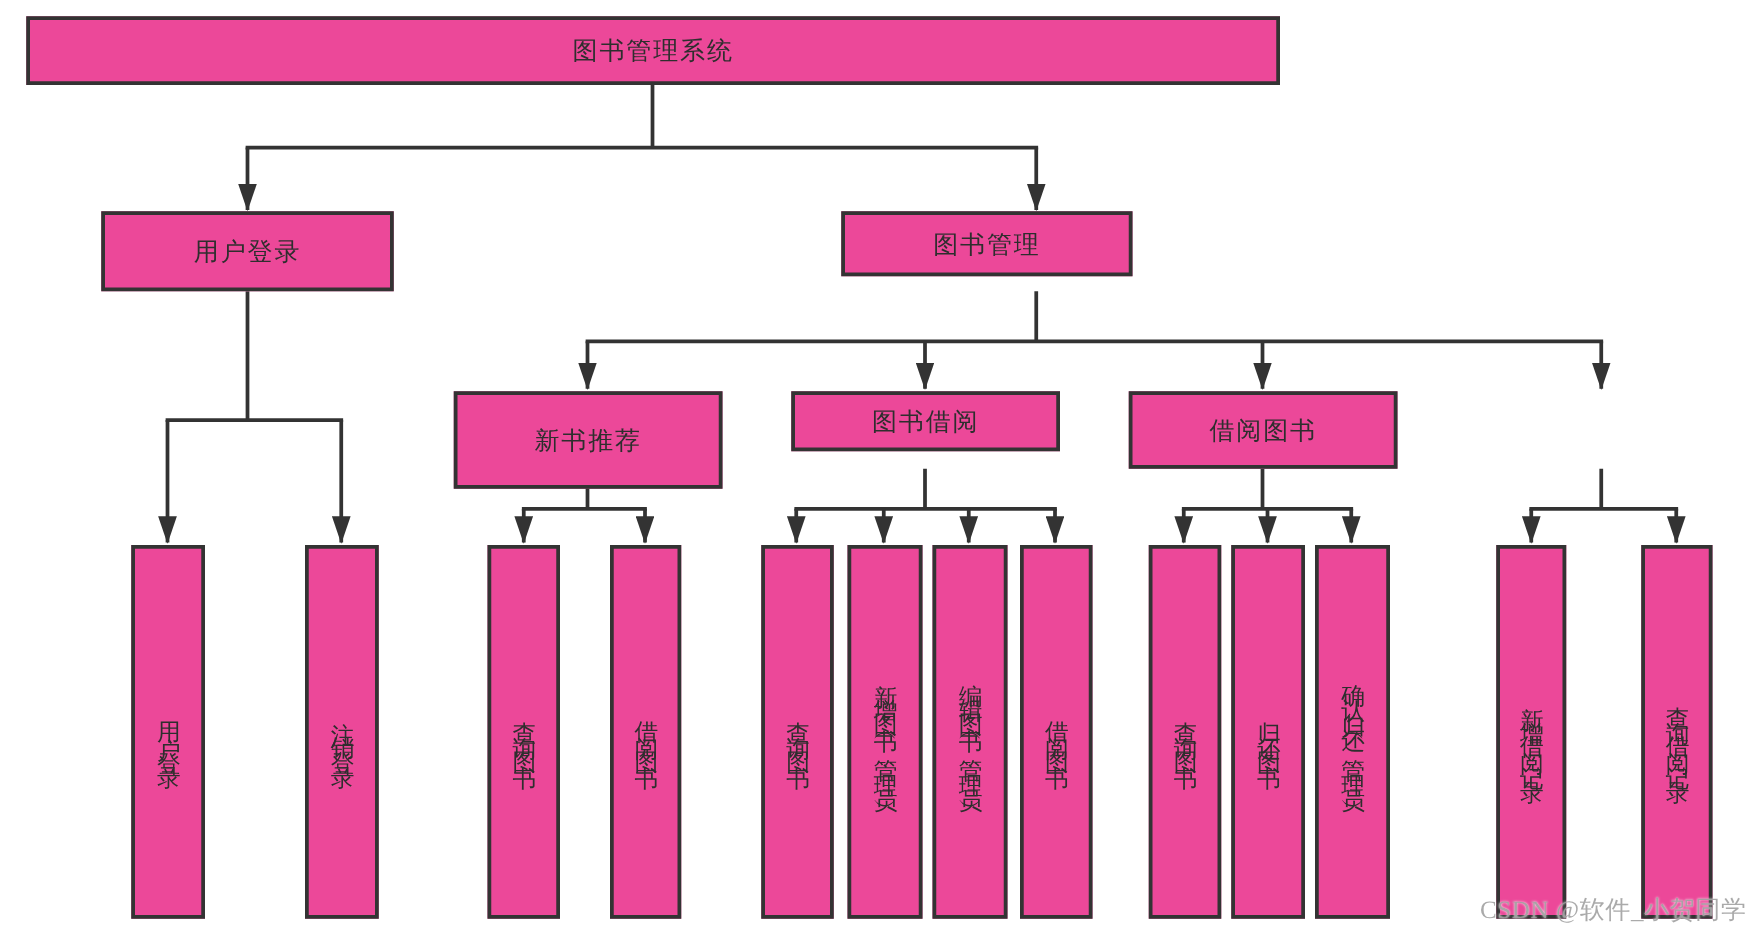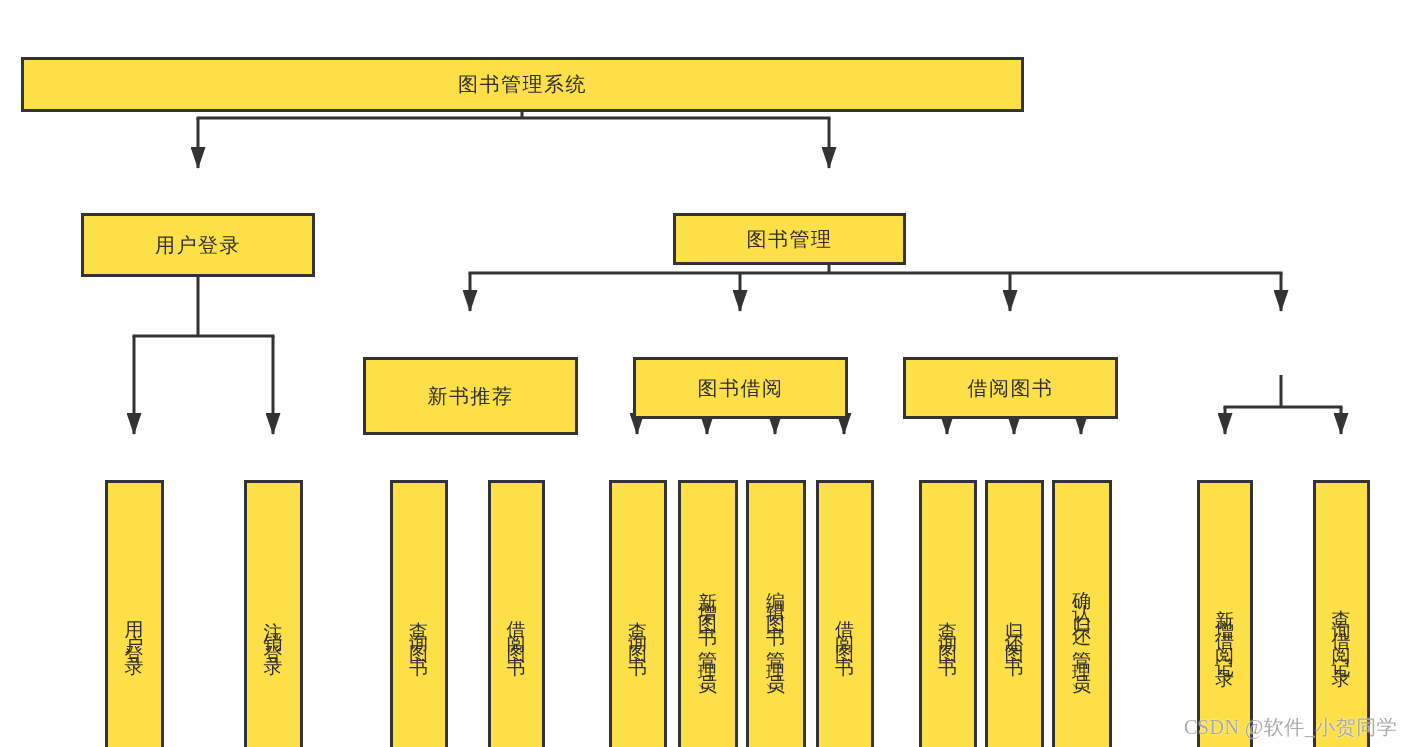--- a/index.html
+++ b/index.html
@@ -2,25 +2,24 @@
 <html><head>
 <meta charset="utf-8">
 <style>
   html,body{margin:0;padding:0;background:#ffffff;}
   #canvas{
     position:relative;width:1405px;height:747px;background:#ffffff;overflow:hidden;
     font-family:"Liberation Sans","DejaVu Sans",sans-serif;
   }
   #wires{position:absolute;left:0;top:0;width:1405px;height:747px;}
   .box{
-    position:absolute;box-sizing:border-box;background:#fde047;
+    position:absolute;box-sizing:border-box;background:#ec4899;
     border:3px solid #333333;color:#2e2e2e;
     display:flex;align-items:center;justify-content:center;
     z-index:2;
-    margin-top:44px;
   }
   .hbox{font-size:20px;letter-spacing:1.5px;}
   .vbox{
     font-size:19px;
     writing-mode:vertical-lr;
     text-orientation:mixed;
     letter-spacing:12px;
     line-height:1;
   }
   #watermark{
@@ -84,21 +83,21 @@
       <line x1="1341" y1="407" x2="1341" y2="434" marker-end="url(#arw)"></line>
     </g>
   </svg>
 
   <div class="box hbox" style="left:21px;top:13px;width:1003px;height:55px">图书管理系统</div>
 
   <div class="box hbox" style="left:81px;top:169px;width:234px;height:64px">用户登录</div>
   <div class="box hbox" style="left:673px;top:169px;width:233px;height:52px">图书管理</div>
 
   <div class="box hbox" style="left:363px;top:313px;width:215px;height:78px">新书推荐</div>
-  <div class="box hbox" style="left:633px;top:313px;width:215px;height:62px">图书借阅</div>
+  <div class="box hbox" style="left:633px;top:313px;width:215px;height:48px">图书借阅</div>
   <div class="box hbox" style="left:903px;top:313px;width:215px;height:62px">借阅图书</div>
 
   <div class="box vbox" style="left:105px;top:436px;width:59px;height:299px">用户登录</div>
   <div class="box vbox" style="left:244px;top:436px;width:59px;height:299px">注销登录</div>
 
   <div class="box vbox" style="left:390px;top:436px;width:58px;height:299px">查询图书</div>
   <div class="box vbox" style="left:488px;top:436px;width:57px;height:299px">借阅图书</div>
 
   <div class="box vbox" style="left:609px;top:436px;width:58px;height:299px">查询图书</div>
   <div class="box vbox" style="left:678px;top:436px;width:60px;height:299px">新增图书（管理员）</div>

